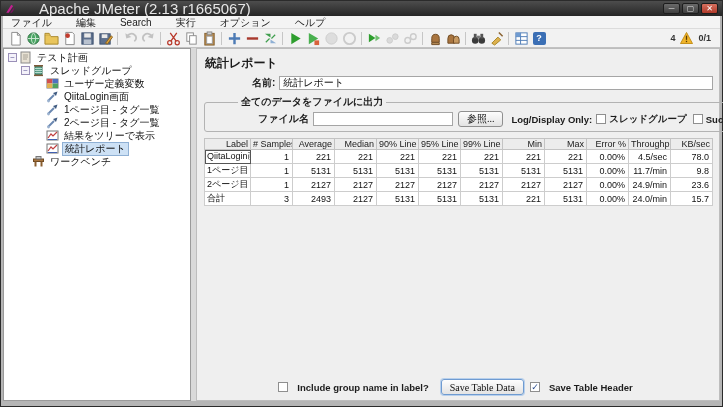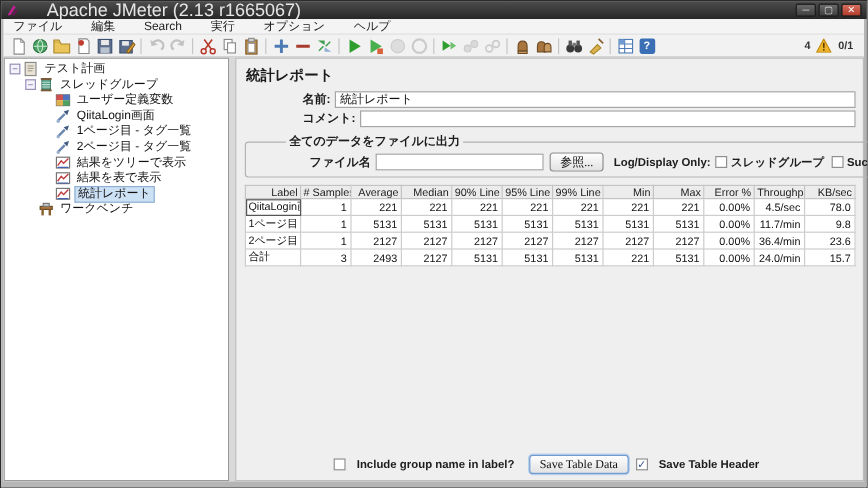--- a/index.html
+++ b/index.html
@@ -351,29 +351,20 @@
         <div class="tnode lvl2">
           <div class="nohandle"></div>
           <span class="ticon"><svg viewBox="0 0 13 13">
                 <rect x="1" y="2" width="11" height="9" fill="#fff" stroke="#777"></rect>
                 <path d="M2 9 L5 5 L7 7 L11 3" stroke="#c04040" fill="none" stroke-width="1.2"></path>
                 <path d="M2 10.5 H11" stroke="#4060b0" stroke-width="1"></path>
               </svg></span>
           <span class="lbl">結果をツリーで表示</span>
         </div>
 
-        <div class="tnode lvl2">
-          <div class="nohandle"></div>
-          <span class="ticon"><svg viewBox="0 0 13 13">
-                <rect x="1" y="2" width="11" height="9" fill="#fff" stroke="#777"></rect>
-                <path d="M2 9 L5 5 L7 7 L11 3" stroke="#c04040" fill="none" stroke-width="1.2"></path>
-                <path d="M2 10.5 H11" stroke="#4060b0" stroke-width="1"></path>
-              </svg></span>
-          <span class="lbl">結果を表で表示</span>
-        </div>
 
         <div class="tnode lvl2 sel">
           <div class="nohandle"></div>
           <span class="ticon"><svg viewBox="0 0 13 13">
                 <rect x="1" y="2" width="11" height="9" fill="#fff" stroke="#777"></rect>
                 <path d="M2 9 L5 5 L7 7 L11 3" stroke="#c04040" fill="none" stroke-width="1.2"></path>
                 <path d="M2 10.5 H11" stroke="#4060b0" stroke-width="1"></path>
               </svg></span>
           <span class="lbl">統計レポート</span>
         </div>
@@ -395,24 +386,20 @@
 
       <div class="mainpanel">
 
         <div class="ptitle">統計レポート</div>
 
         <div class="frow">
           <span class="flabel">名前:</span>
           <input class="tinput" type="text" value="統計レポート" style="">
         </div>
 
-        <div class="frow">
-          <span class="flabel">コメント:</span>
-          <input class="tinput" type="text" style="">
-        </div>
 
         <fieldset class="groupbox">
           <legend>全てのデータをファイルに出力</legend>
           <div class="frow" style="margin-bottom:0;">
             <span class="flabel">ファイル名</span>
             <input class="tinput" type="text" style="max-width: 258px;" value="">
             <button class="btn" style="margin-left:5px;">参照...</button>
             <span class="flabel" style="margin-left:8px;font-size:9.5px;">Log/Display Only:</span>
             <span class="cb"></span>
             <span class="cblabel">スレッドグループ</span>
@@ -486,21 +473,21 @@
               <td class="l">2ページ目 - タ...</td>
               <td>1</td>
               <td>2127</td>
               <td>2127</td>
               <td>2127</td>
               <td>2127</td>
               <td>2127</td>
               <td>2127</td>
               <td>2127</td>
               <td>0.00%</td>
-              <td>36.4/min</td>
+              <td>24.9/min</td>
               <td>23.6</td>
             </tr>
             <tr>
               <td class="l">合計</td>
               <td>3</td>
               <td>2493</td>
               <td>2127</td>
               <td>5131</td>
               <td>5131</td>
               <td>5131</td>

